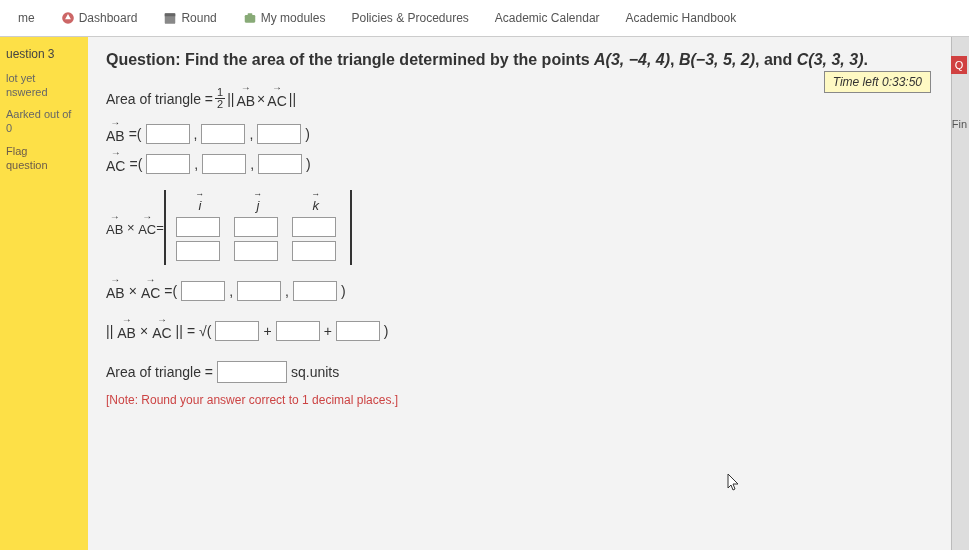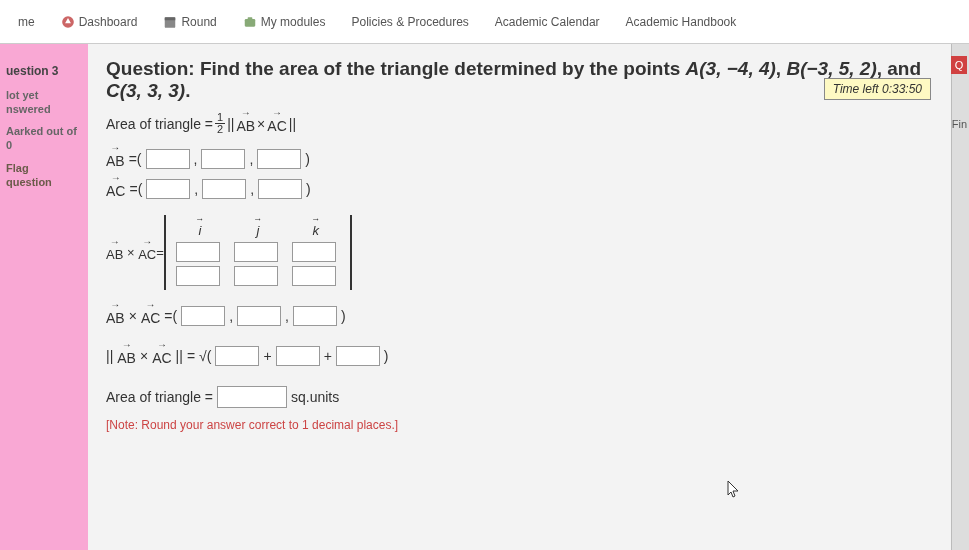--- a/index.html
+++ b/index.html
@@ -1,26 +1,26 @@
 <!DOCTYPE html>
 <html><head>
   <meta charset="utf-8">
   <style>
     * { margin: 0; padding: 0; box-sizing: border-box; }
     body { font-family: Arial, sans-serif; background: #d8d8d8; width: 969px; height: 550px; overflow: hidden; font-size: 13px; color: #333; }
-    .topnav { background: #fff; height: 44px; display: flex; align-items: center; padding: 0 8px; border-bottom: 1px solid #ccc; gap: 6px; }
+    .topnav { background: #fff; height: 37px; display: flex; align-items: center; padding: 0 8px; border-bottom: 1px solid #ccc; gap: 6px; }
     .nav-item { display: inline-flex; align-items: center; gap: 4px; padding: 6px 10px; color: #555; cursor: pointer; font-size: 12px; white-space: nowrap; }
     .nav-icon { width: 14px; height: 14px; }
     .main-wrap { display: flex; height: calc(100% - 36px); }
-    .sidebar { width: 88px; background: #f9a8d4; padding: 20px 6px; font-size: 11px; color: #666; font-weight: bold; }
+    .sidebar { width: 88px; background: #fde047; padding: 10px 6px; font-size: 11px; color: #666; }
     .side-block { margin-bottom: 8px; line-height: 1.3; }
     .side-block .qn { font-size: 12px; color: #444; }
     .side-link { color: #6b5b4a; cursor: pointer; }
     .content { flex: 1; background: #f3f3f3; padding: 14px 18px; position: relative; overflow: auto; }
-    .question-title { font-size: 19px; font-weight: bold; margin-bottom: 10px; }
+    .question-title { font-size: 16px; font-weight: bold; margin-bottom: 18px; }
     .timer-box { position: absolute; right: 20px; top: 34px; border: 1px solid #888; background: #fef9c3; padding: 3px 8px; font-size: 12px; font-style: italic; }
     .formula-row { margin: 8px 0 14px; font-size: 14px; display: flex; align-items: center; gap: 2px; }
     .vec { position: relative; display: inline-block; padding-top: 4px; }
     .vec::before { content: '→'; position: absolute; top: -8px; left: 50%; transform: translateX(-50%); font-size: 10px; }
     .math-input { width: 44px; height: 20px; border: 1px solid #999; background: #fff; vertical-align: middle; font-size: 12px; text-align: center; }
     .math-input-wide { width: 70px; height: 22px; border: 1px solid #999; background: #fff; vertical-align: middle; font-size: 12px; text-align: center; }
     .line { margin: 10px 0; display: flex; align-items: center; gap: 4px; font-size: 14px; }
     .det-block { display: flex; align-items: center; margin: 16px 0; }
     .det-bar { width: 2px; background: #333; align-self: stretch; }
     .det-grid { display: grid; grid-template-columns: repeat(3, 48px); gap: 4px 10px; padding: 4px 10px; }

